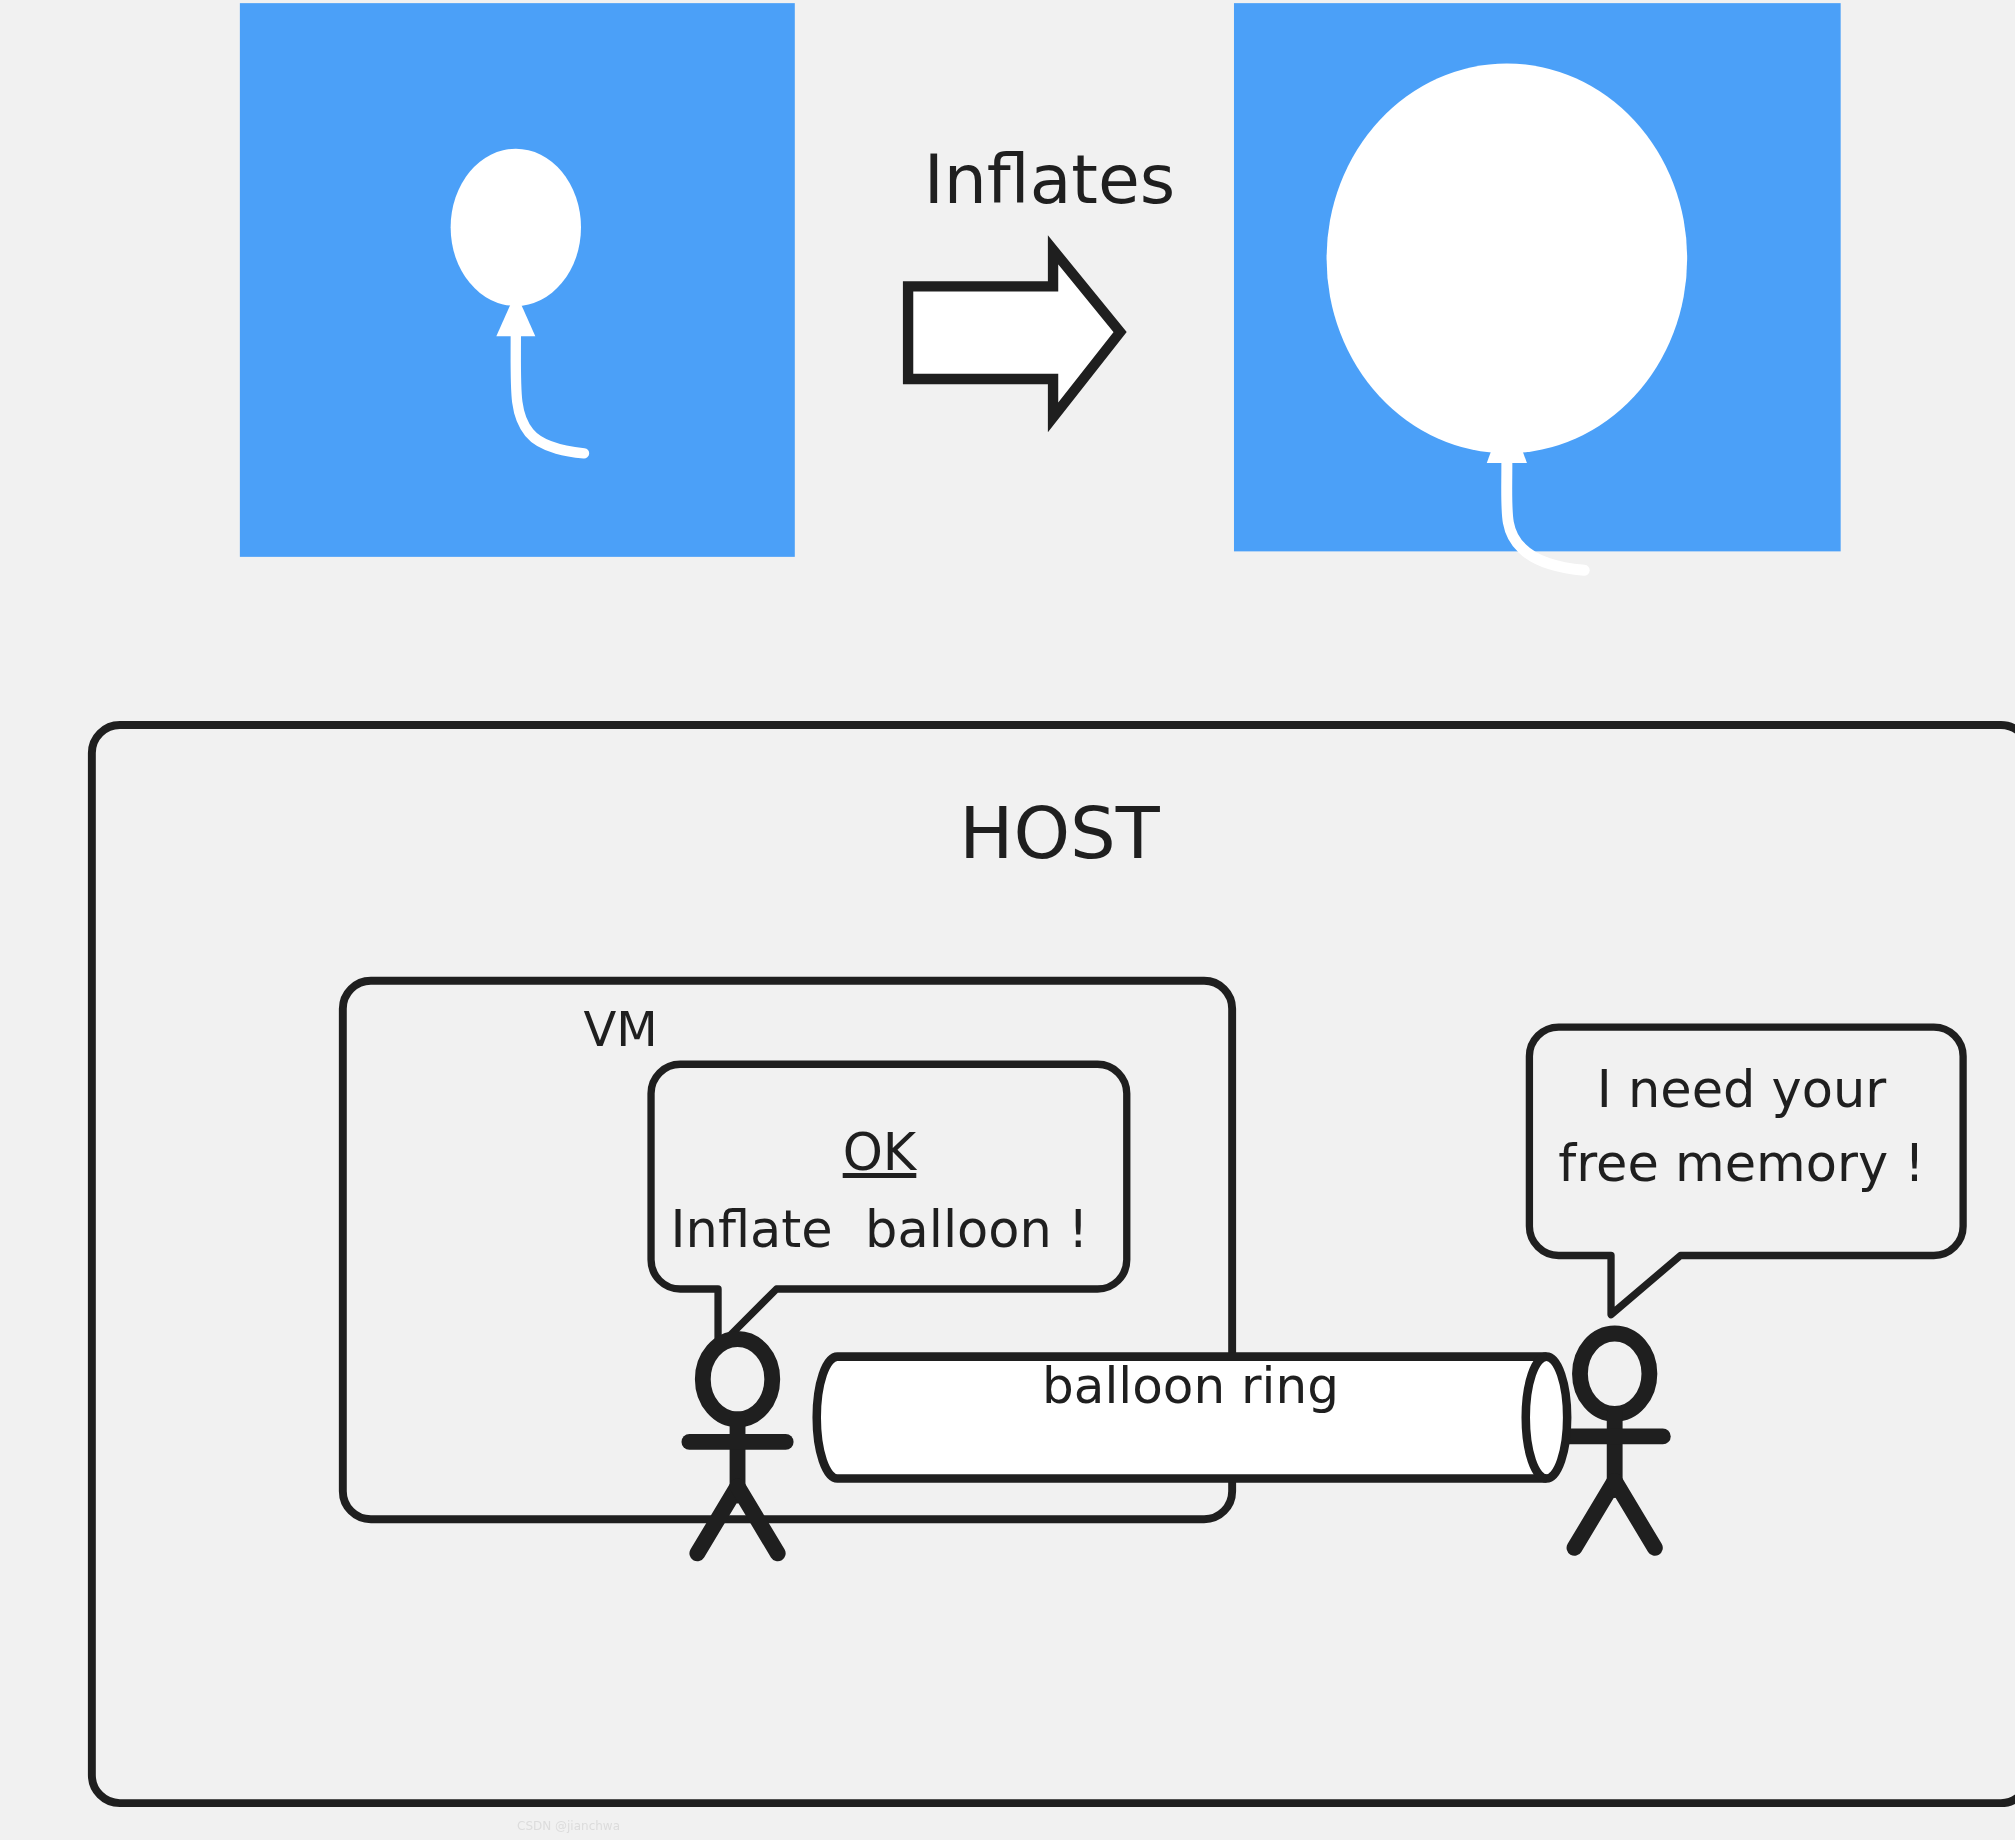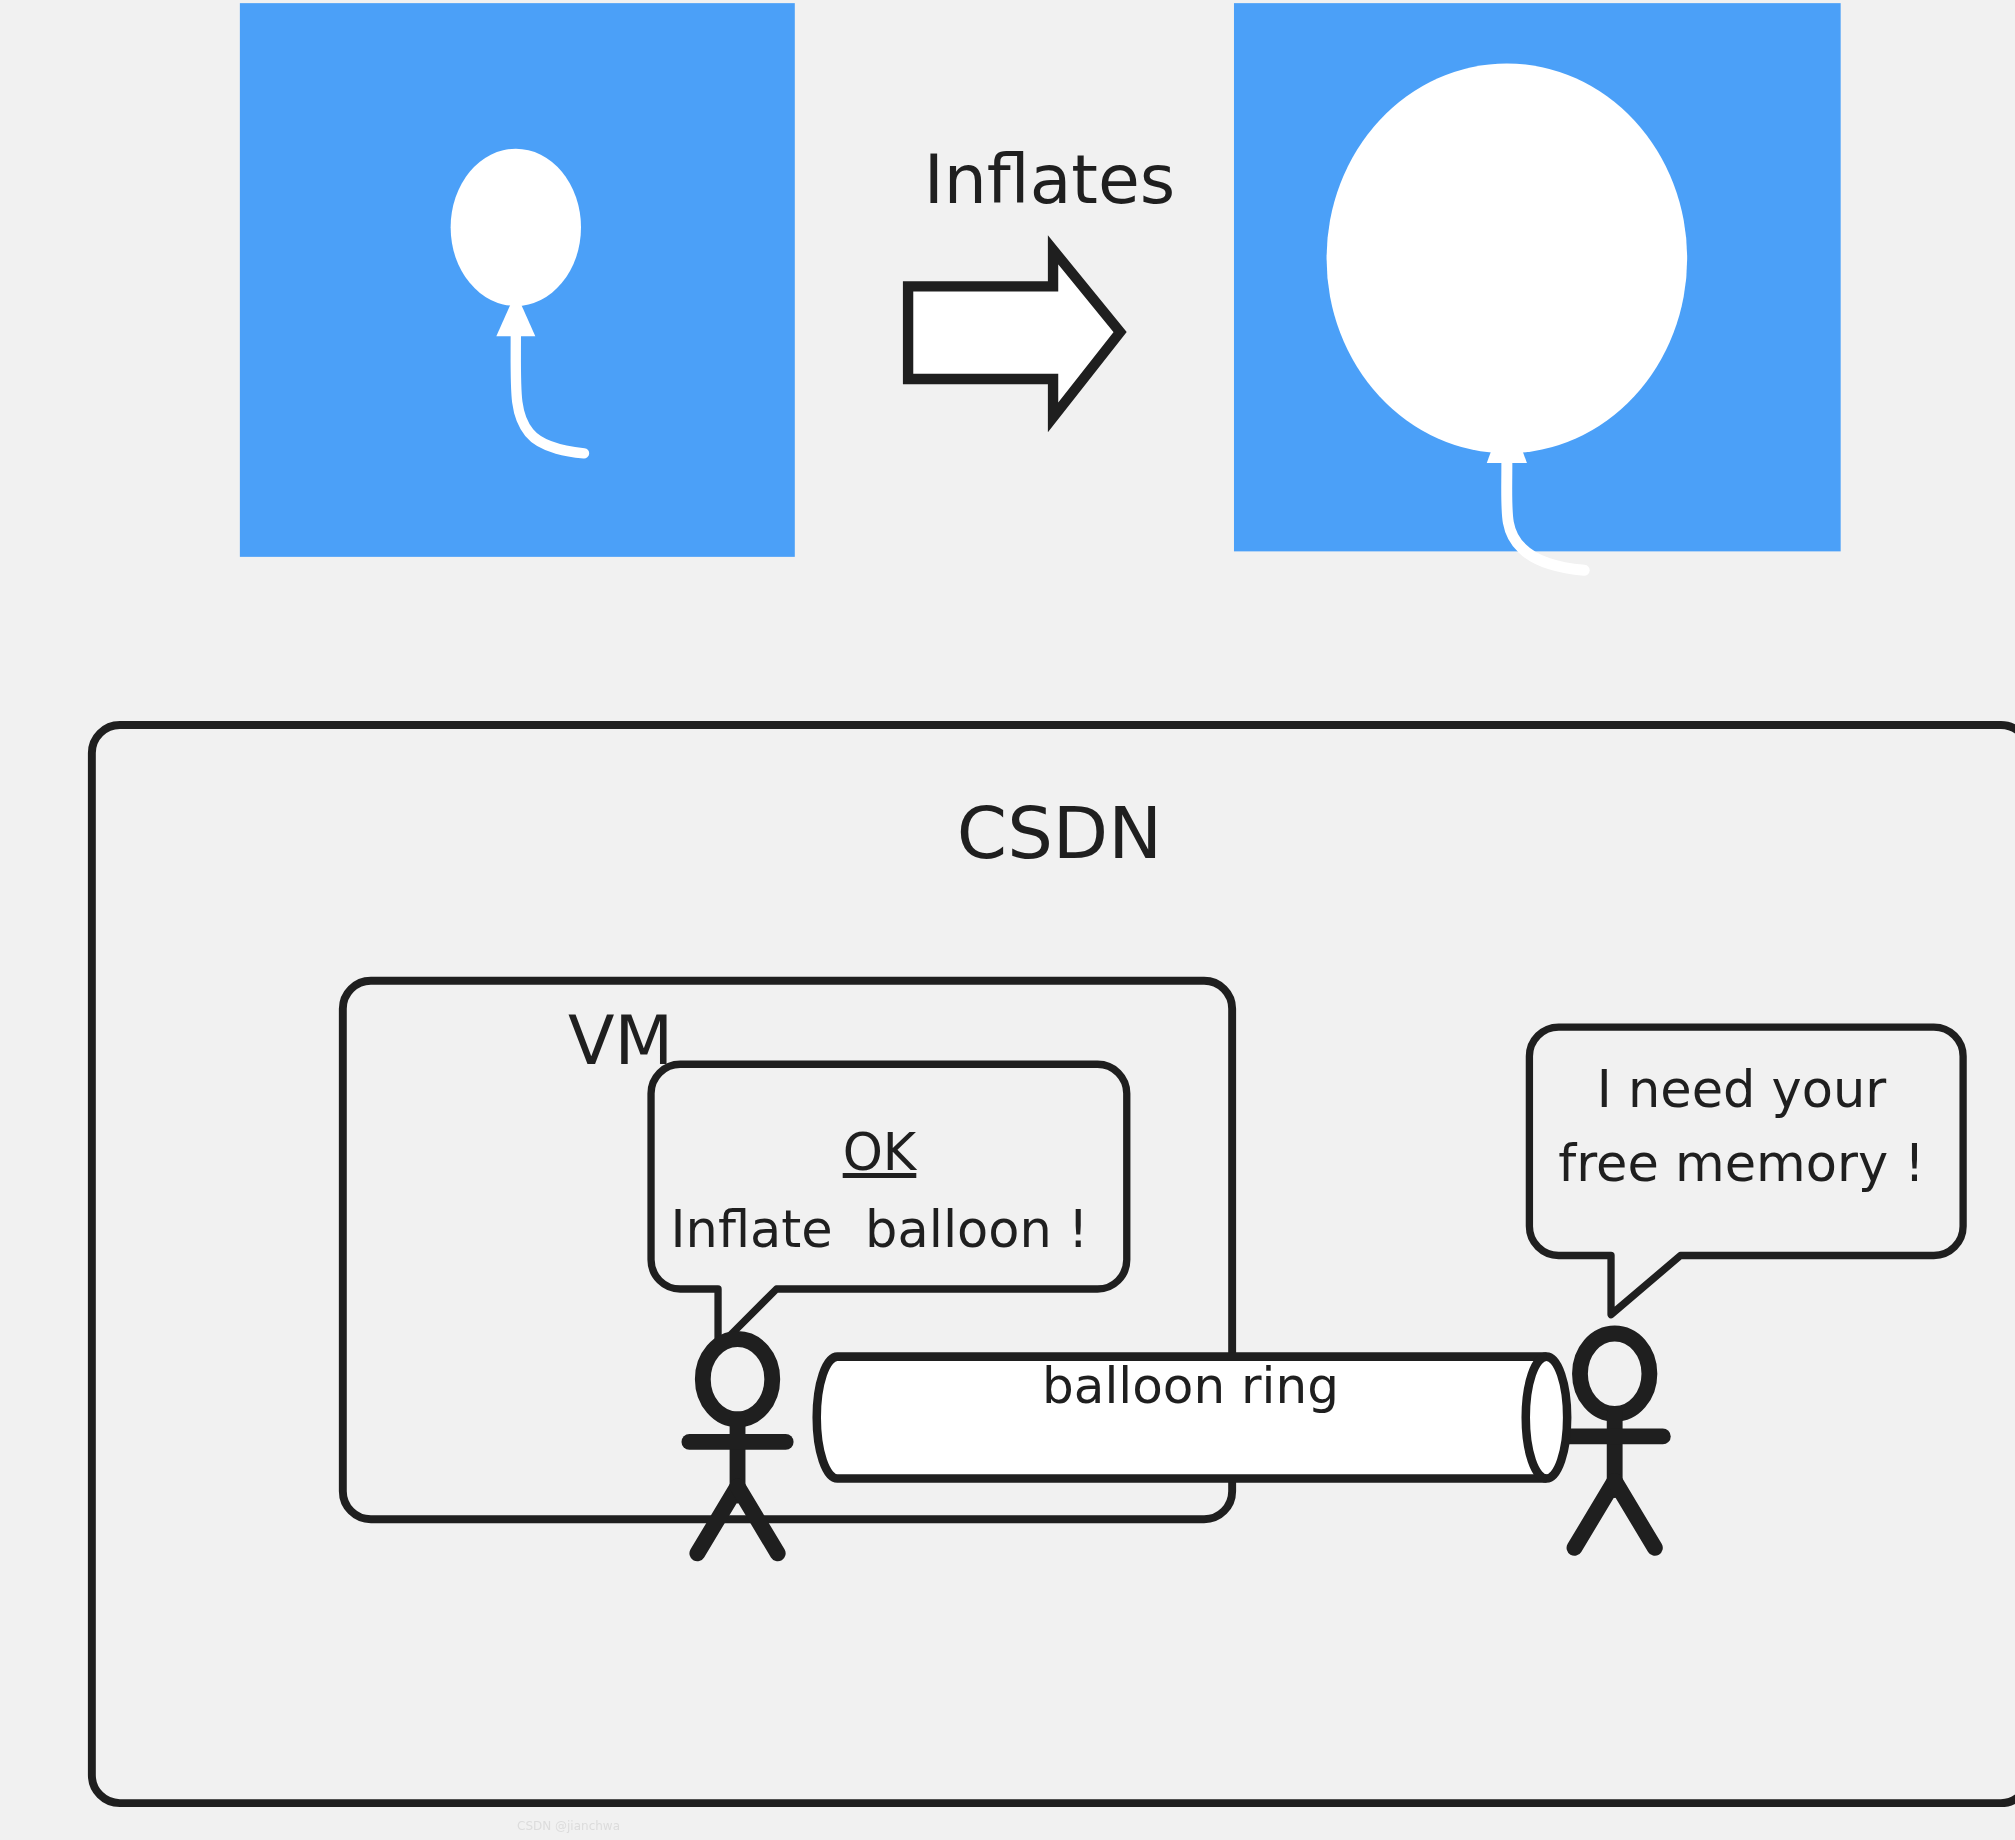--- a/index.html
+++ b/index.html
@@ -47,21 +47,21 @@
     top: 792px;
     width: 341px;
     text-align: center;
     font-size: 72px;
   }
   #vm-title {
     left: 481px;
     top: 1002px;
     width: 183px;
     text-align: center;
-    font-size: 68px;
+    font-size: 48px;
   }
   .bubble-text {
     position: absolute;
     color: #1f1f1f;
     text-align: center;
     white-space: pre;
   }
   #vm-bubble-line1 {
     left: 582px;
     top: 1123px;
@@ -183,21 +183,21 @@
                A 34 100 0 0 1 2460 2427
                L 1296 2427
                A 34 100 0 0 1 1296 2227 Z" fill="#ffffff" stroke="#1f1f1f" stroke-width="14"></path>
       <path d="M 2460 2227 A 34 100 0 0 0 2460 2427" fill="none" stroke="#1f1f1f" stroke-width="14"></path>
     </g>
 
   </svg>
 
   <div class="txt" id="inflates-label">Inflates</div>
 
-  <div class="txt" id="host-title">CSDN</div>
+  <div class="txt" id="host-title">HOST</div>
 
   <div class="txt" id="vm-title">VM</div>
 
   <div class="bubble-text" id="vm-bubble-line1">OK</div>
   <div class="bubble-text" id="vm-bubble-line2">Inflate  balloon !</div>
 
   <div class="bubble-text" id="host-bubble-line1">I need your</div>
   <div class="bubble-text" id="host-bubble-line2">free memory !</div>
 
   <div id="ring-label">balloon ring</div>

